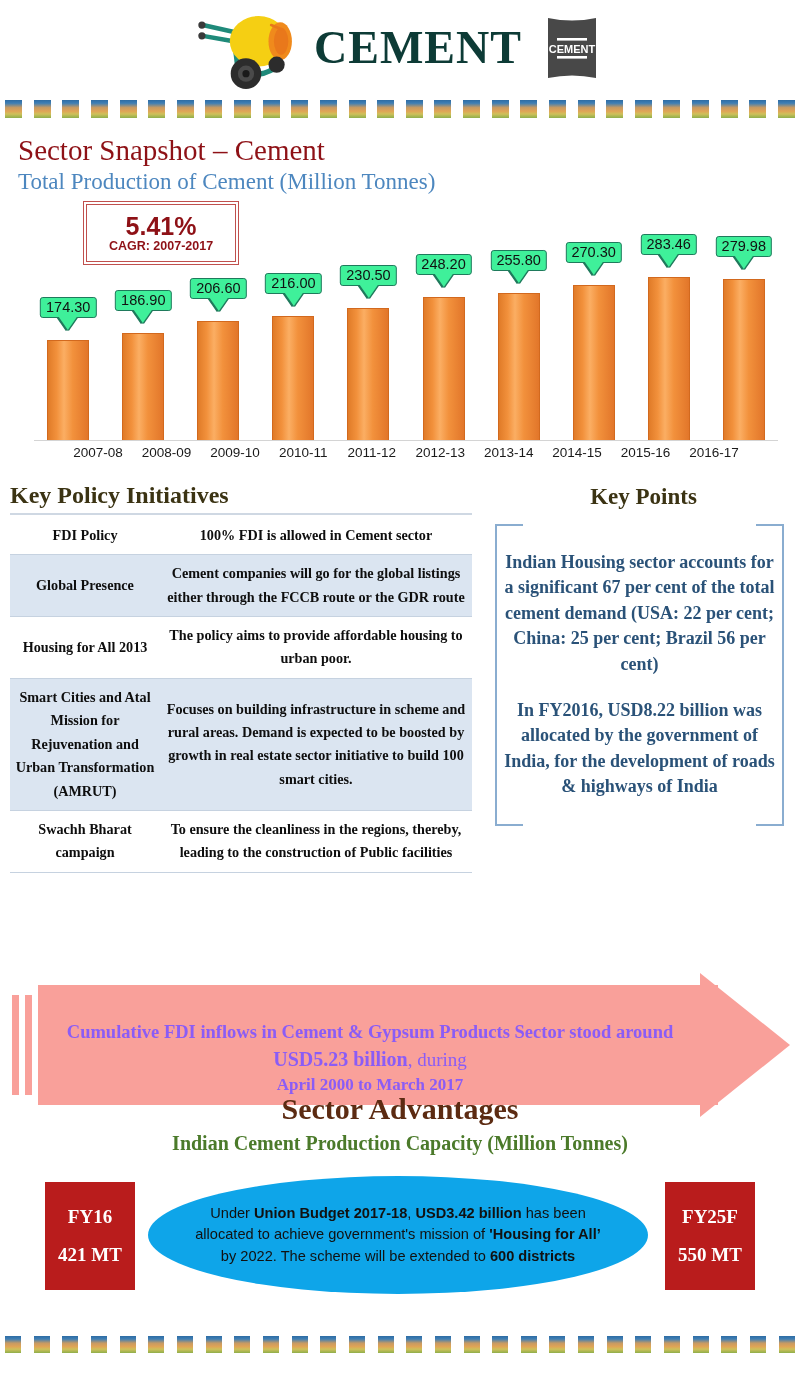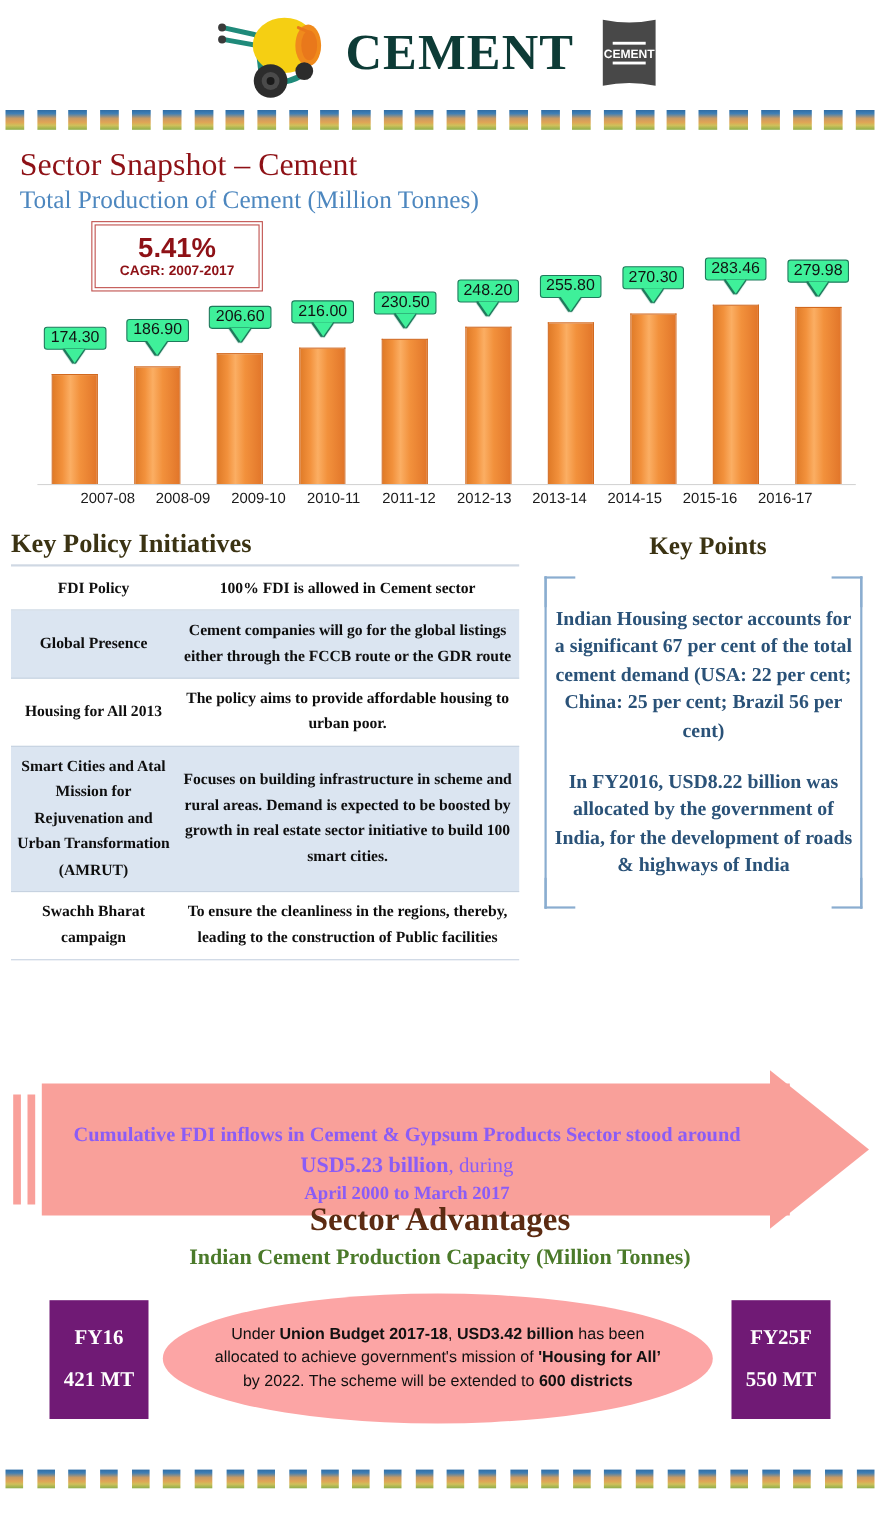--- a/index.html
+++ b/index.html
@@ -223,34 +223,34 @@
   .adv-sub {
     position: absolute; top: 1132px; left: 0; width: 800px;
     text-align: center; font-size: 20px; font-weight: bold; color: #4b7a2a;
   }
 
   
   .bottom { position: absolute; top: 1176px; left: 0; width: 800px; height: 120px; }
   .fybox {
     position: absolute; top: 6px;
     width: 90px; height: 108px;
-    background: #701a75;
+    background: #b91c1c;
     color: #fff;
     display: flex; flex-direction: column;
     align-items: center; justify-content: center;
     font-family: "Liberation Serif", serif;
     font-size: 19px; font-weight: bold; line-height: 2;
   }
   .fy-left { left: 45px; }
   .fy-right { right: 45px; }
 
   .ellipse {
     position: absolute; left: 148px; top: 0;
     width: 500px; height: 118px;
-    background: #fca5a5;
+    background: #0ea5e9;
     border-radius: 50% / 50%;
     display: flex; align-items: center; justify-content: center;
   }
   .ellipse-text {
     font-family: "Liberation Sans", sans-serif;
     font-size: 14.6px; color: #111;
     text-align: center; line-height: 1.48;
     width: 420px;
   }
 </style>

